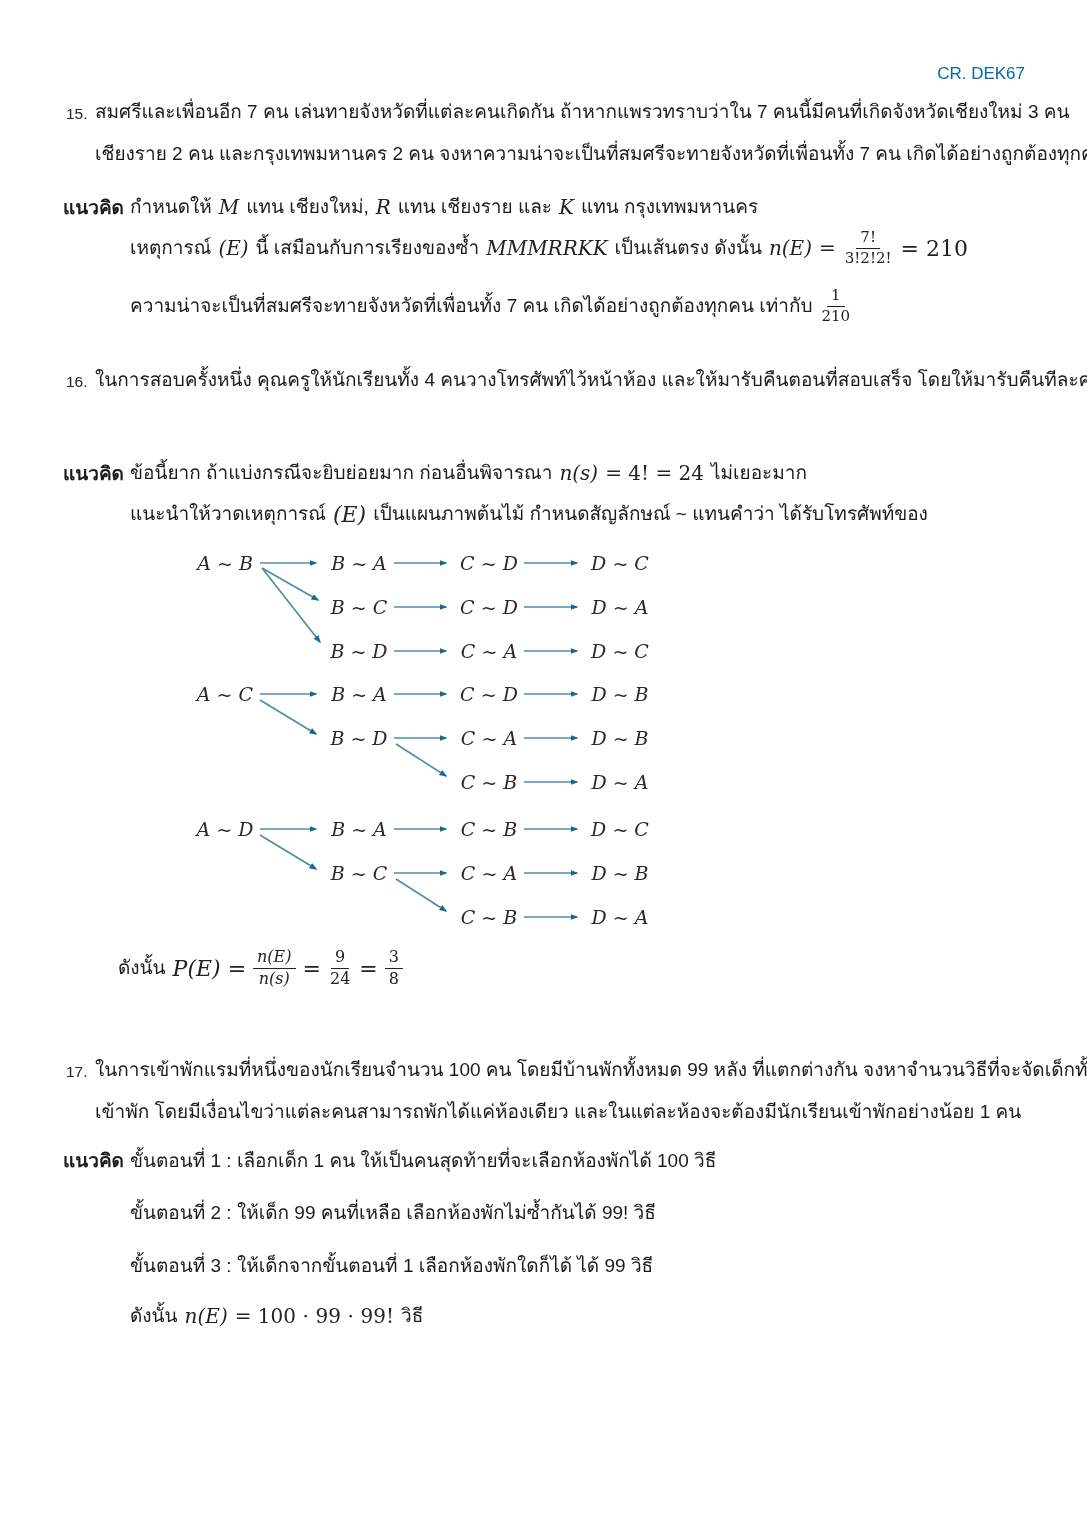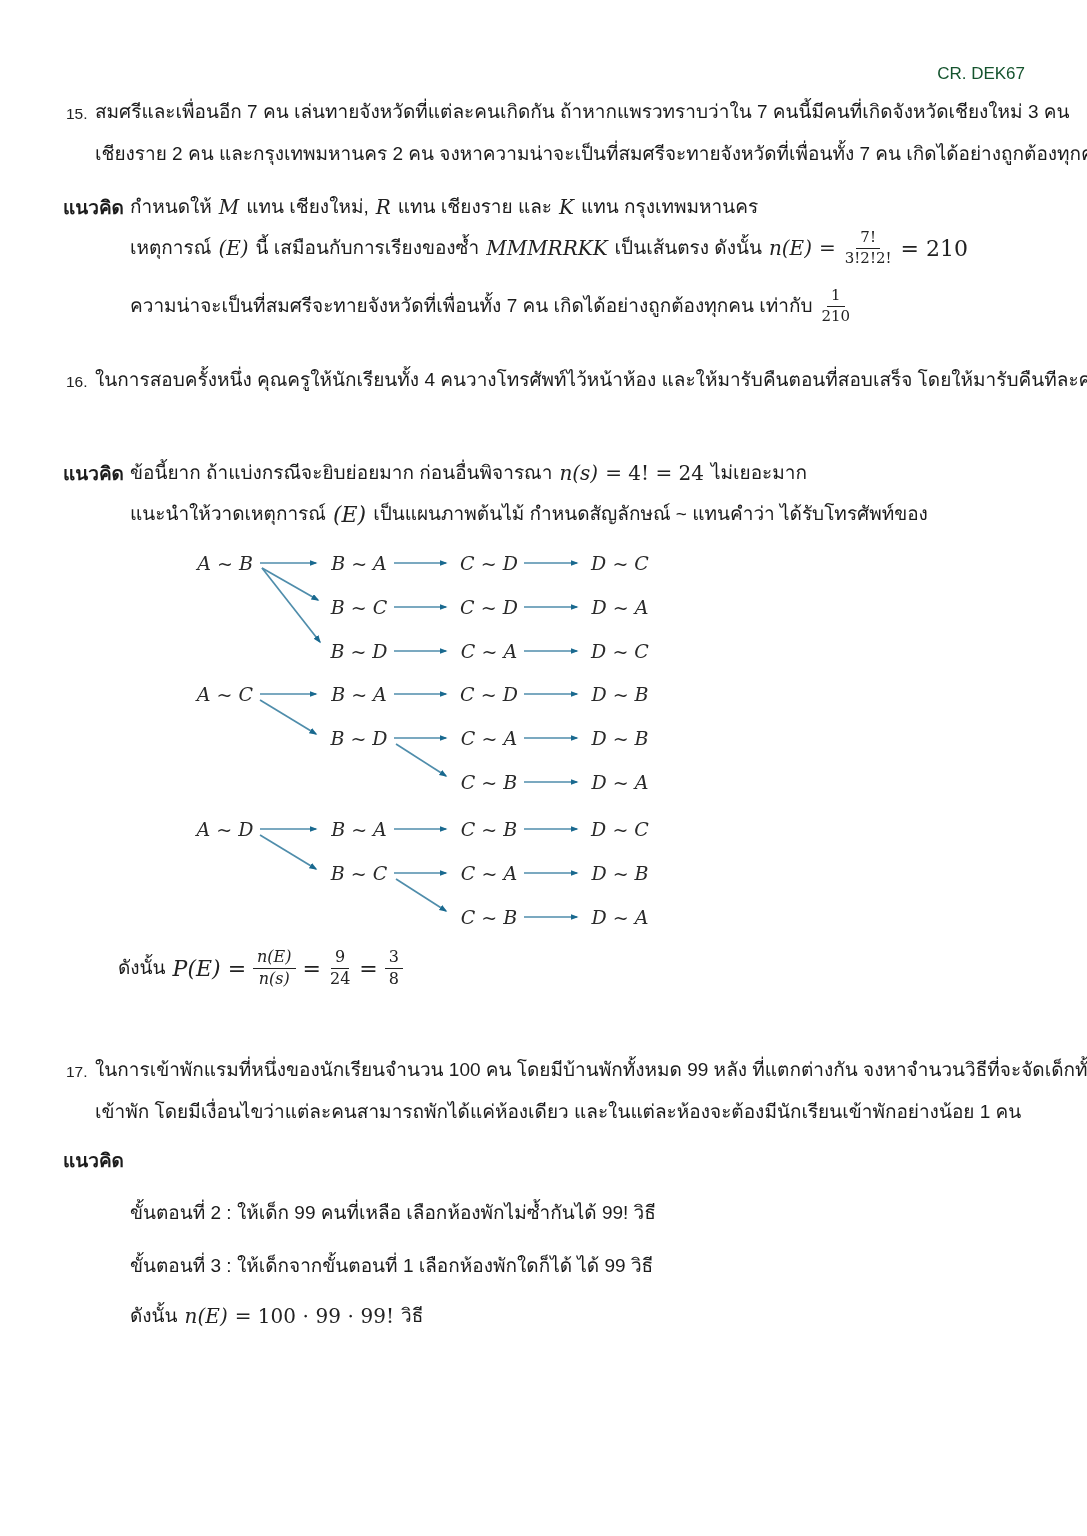--- a/index.html
+++ b/index.html
@@ -5,21 +5,21 @@
   html,body { margin:0; padding:0; background:#e8e8e8; }
   .page {
     position:relative; width:1087px; height:1536px; background:#ffffff;
     font-family:"Liberation Sans","DejaVu Sans",sans-serif; color:#1b1b1b;
     overflow:hidden; margin:0 auto;
   }
   .abs { position:absolute; white-space:nowrap; }
   .thai { font-size:19px; line-height:1.3; }
   .pnum { font-size:15.5px; color:#222; }
   .bold { font-weight:700; }
-  .credit { font-size:17px; color:#14532d; }
+  .credit { font-size:17px; color:#0369a1; }
   .cline { position:absolute; display:flex; align-items:center; gap:7px; white-space:nowrap; }
   .mi { font-family:"DejaVu Serif","Liberation Serif",serif; font-style:italic; font-size:20px; color:#222; }
   .mn { font-family:"DejaVu Serif","Liberation Serif",serif; font-size:20px; color:#222; }
   .big { font-size:22px; }
   .frac { display:inline-flex; flex-direction:column; align-items:center;
           font-family:"DejaVu Serif","Liberation Serif",serif; font-size:15px;
           line-height:1.3; color:#222; }
   .frac.f16 { font-size:16px; }
   .frac.fi { font-style:italic; }
   .frac .fn { padding:0 4px; border-bottom:1.4px solid #222; }
@@ -182,20 +182,21 @@
       <span class="fn">3</span>
       <span class="fd">8</span>
     </span>
   </div>
 
   <div class="abs pnum" style="left:66px; top:1063px;">17.</div>
   <div class="abs thai" style="left:95px; top:1058px;">ในการเข้าพักแรมที่หนึ่งของนักเรียนจำนวน 100 คน โดยมีบ้านพักทั้งหมด 99 หลัง ที่แตกต่างกัน จงหาจำนวนวิธีที่จะจัดเด็กทั้ง 100 คน</div>
   <div class="abs thai" style="left:95px; top:1100px;">เข้าพัก โดยมีเงื่อนไขว่าแต่ละคนสามารถพักได้แค่ห้องเดียว และในแต่ละห้องจะต้องมีนักเรียนเข้าพักอย่างน้อย 1 คน</div>
 
   <div class="abs thai bold" style="left:63px; top:1149px;">แนวคิด</div>
+  <div class="abs thai" style="left:130px; top:1149px;">ขั้นตอนที่ 1 : เลือกเด็ก 1 คน ให้เป็นคนสุดท้ายที่จะเลือกห้องพักได้ 100 วิธี</div>
   <div class="abs thai" style="left:130px; top:1201px;">ขั้นตอนที่ 2 : ให้เด็ก 99 คนที่เหลือ เลือกห้องพักไม่ซ้ำกันได้ 99! วิธี</div>
   <div class="abs thai" style="left:130px; top:1254px;">ขั้นตอนที่ 3 : ให้เด็กจากขั้นตอนที่ 1 เลือกห้องพักใดก็ได้ ได้ 99 วิธี</div>
   <div class="cline" style="left:130px; top:1300px; height:32px;">
     <span class="thai">ดังนั้น</span>
     <span class="mi">n(E)</span>
     <span class="mn">= 100 ⋅ 99 ⋅ 99!</span>
     <span class="thai">วิธี</span>
   </div>
 
 </div>

